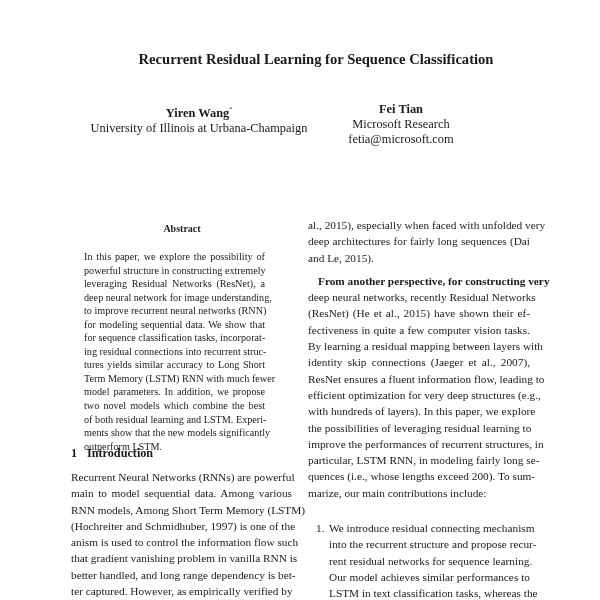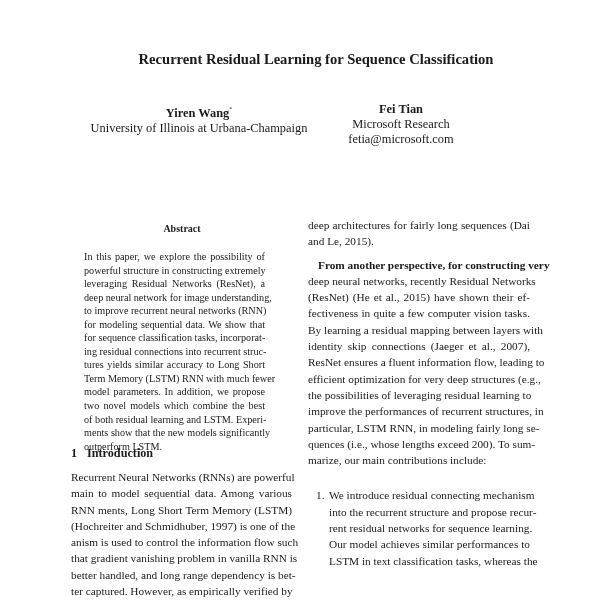--- a/index.html
+++ b/index.html
@@ -83,43 +83,45 @@
     <span class="line">ments show that the new models significantly</span>
     <span class="line last">outperform LSTM.</span>
   </div>
 
 <div class="abs sec-head">
   <span class="num">1</span><span>Introduction</span>
 </div>
 <div class="abs left-body" id="left-body">
     <span class="line">Recurrent Neural Networks (RNNs) are powerful</span>
     <span class="line">main to model sequential data. Among various</span>
-    <span class="line">RNN ments, Long Short Term Memory (LSTM)</span>
+    <span class="line">RNN models, Among Short Term Memory (LSTM)</span>
     <span class="line">(Hochreiter and Schmidhuber, 1997) is one of the</span>
     <span class="line">anism is used to control the information flow such</span>
     <span class="line">that gradient vanishing problem in vanilla RNN is</span>
     <span class="line">better handled, and long range dependency is bet-</span>
     <span class="line">ter captured. However, as empirically verified by</span>
   </div>
 
 <div class="abs right-body">
   <div id="right-p1">
+      <span class="line">al., 2015), especially when faced with unfolded very</span>
       <span class="line">deep architectures for fairly long sequences (Dai</span>
       <span class="line last">and Le, 2015).</span>
     </div>
   <div class="para-gap"></div>
   <div id="right-p2">
       <span class="line" style="text-indent: 10px; font-weight: bold;">From another perspective, for constructing very</span>
       <span class="line">deep neural networks, recently Residual Networks</span>
       <span class="line">(ResNet) (He et al., 2015) have shown their ef-</span>
       <span class="line">fectiveness in quite a few computer vision tasks.</span>
       <span class="line">By learning a residual mapping between layers with</span>
       <span class="line">identity skip connections (Jaeger et al., 2007),</span>
       <span class="line">ResNet ensures a fluent information flow, leading to</span>
       <span class="line">efficient optimization for very deep structures (e.g.,</span>
+      <span class="line">with hundreds of layers). In this paper, we explore</span>
       <span class="line">the possibilities of leveraging residual learning to</span>
       <span class="line">improve the performances of recurrent structures, in</span>
       <span class="line">particular, LSTM RNN, in modeling fairly long se-</span>
       <span class="line">quences (i.e., whose lengths exceed 200). To sum-</span>
       <span class="line last">marize, our main contributions include:</span>
     </div>
   <div class="list" id="contrib-list">
       <div class="list-item">
         <span class="num">1.</span>
         <div>

